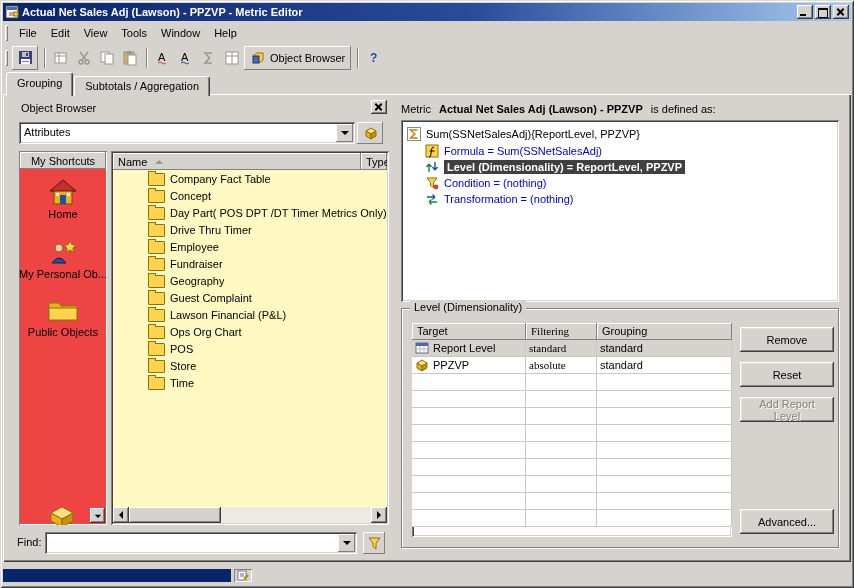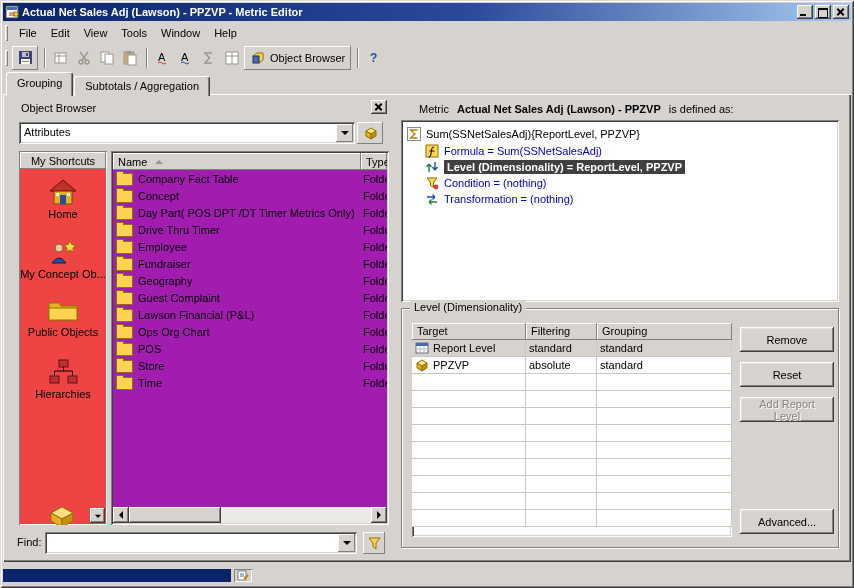--- a/index.html
+++ b/index.html
@@ -55,51 +55,51 @@
   .sc-item{height:60px;display:flex;flex-direction:column;align-items:center;padding-top:9px;box-sizing:border-box;}
   .sc-label{margin-top:3px;text-align:center;white-space:nowrap;}
   .sc-partial{position:absolute;left:30px;bottom:-4px;height:24px;overflow:hidden;}
   .sc-scroll{position:absolute;right:2px;bottom:2px;width:15px;height:15px;border:none;padding:0;display:flex;align-items:center;justify-content:center;}
   .oblist{position:absolute;left:108px;top:57px;width:278px;height:374px;}
   .lheader{position:absolute;left:2px;top:2px;right:2px;height:17px;display:flex;}
   .lh{background:#d6d3ce;box-shadow:inset -1px -1px 0 #808080,inset 1px 1px 0 #fff;padding:2px 5px;display:flex;align-items:center;box-sizing:border-box;}
   .lh.namec{width:248px;}
   .lh.typec{flex:1;overflow:hidden;white-space:nowrap;}
   .sort{width:0;height:0;border:4px solid transparent;border-bottom:4px solid #9a978f;margin-left:8px;margin-top:-4px;}
-  .lbody{position:absolute;left:2px;top:19px;right:2px;bottom:18px;overflow:hidden;background:#a21caf;}
+  .lbody{position:absolute;left:2px;top:19px;right:2px;bottom:18px;overflow:hidden;background:#fef9c3;padding-left:32px;}
   .lrow{height:17px;display:flex;align-items:center;padding-left:3px;position:relative;}
   .folder-ic{position:relative;width:15px;height:11px;flex:0 0 15px;background:#ffd34f;border:1px solid #8a7400;border-radius:1px;margin-top:1px;}
   .folder-ic::before{content:"";position:absolute;top:-3px;left:-1px;width:6px;height:2px;background:#ffd34f;border:1px solid #8a7400;border-bottom:none;}
   .lname{margin-left:5px;white-space:nowrap;max-width:228px;overflow:hidden;}
   .ltype{position:absolute;left:250px;white-space:nowrap;}
   .hscroll{position:absolute;left:2px;right:2px;bottom:2px;height:16px;background:#eceae4;display:flex;}
   .sbtn{width:16px;height:16px;border:none;padding:0;display:flex;align-items:center;justify-content:center;flex:0 0 16px;}
   .sbtn.rightend{margin-left:auto;}
   .sthumb{width:92px;height:16px;}
   .findlabel{position:absolute;left:14px;top:442px;}
   .findcombo{position:absolute;left:42px;top:438px;width:312px;height:22px;}
   .find-input-el{position:absolute;left:3px;top:3px;width:282px;height:15px;border:none;outline:none;font:inherit;background:#fff;}
   .findbtn{position:absolute;left:360px;top:438px;width:22px;height:22px;border:none;padding:0;display:flex;align-items:center;justify-content:center;}
   
-  .defheader{position:absolute;left:416px;top:9px;white-space:nowrap;}
+  .defheader{position:absolute;left:398px;top:9px;white-space:nowrap;}
   .defheader b{margin:0 5px;}
   .defbox{position:absolute;left:398px;top:26px;width:438px;height:182px;}
   .drow{position:absolute;height:16px;display:flex;align-items:center;}
   .d0{left:6px;top:6px;} .d1{left:24px;top:23px;} .d2{left:24px;top:39px;} .d3{left:24px;top:55px;} .d4{left:24px;top:71px;}
   .dic{width:14px;height:14px;flex:0 0 14px;display:inline-flex;}
   .dtext{margin-left:5px;white-space:nowrap;}
   .link{color:#0000c8;}
   .dtext.selected{background:#404040;color:#fff;padding:1px 3px;font-weight:bold;}
   .groupbox{position:absolute;left:398px;top:214px;width:438px;height:240px;border:1px solid #808080;
     box-shadow:inset 1px 1px 0 #fff,1px 1px 0 #fff;box-sizing:border-box;}
   .gtitle{position:absolute;left:8px;top:-8px;background:#d6d3ce;padding:0 4px;text-align:right;}
   .ltable{position:absolute;left:10px;top:14px;width:320px;height:214px;}
   .throw{display:flex;height:17px;}
   .th{background:#d6d3ce;box-shadow:inset -1px -1px 0 #808080,inset 1px 1px 0 #fff;padding:2px 5px;box-sizing:border-box;}
-  .c0{width:114px;flex:0 0 114px;} .c1{width:71px;flex:0 0 71px;} .c2{flex:1;}
+  .c0{width:114px;flex:0 0 114px;} .c1{width:71px;flex:0 0 71px;font-family:Liberation Serif, serif;} .c2{flex:1;}
   .td{border-right:1px solid #cbc8c1;border-bottom:1px solid #cbc8c1;padding:0 3px;display:flex;align-items:center;box-sizing:border-box;background:#fff;}
   .rowgray .td{background:#d6d3ce;}
   .tic{width:14px;height:14px;flex:0 0 14px;margin-right:4px;display:inline-flex;}
   .gbtn{position:absolute;left:338px;width:94px;height:25px;background:#d6d3ce;border:none;font:inherit;
     box-shadow:inset -1px -1px 0 #404040,inset 1px 1px 0 #fff,inset -2px -2px 0 #808080,inset 2px 2px 0 #e4e1dc;}
   .gbtn.b-remove{top:18px;} .gbtn.b-reset{top:53px;} .gbtn.b-addrl{top:88px;color:#86837b;text-shadow:1px 1px 0 #fff;} .gbtn.b-adv{top:200px;}
   
   .statusbar{position:absolute;left:3px;right:3px;bottom:3px;height:19px;}
   .status-blue{position:absolute;left:0;top:3px;width:228px;height:13px;background:#0a246a;}
   .status-cell{position:absolute;left:231px;top:3px;width:18px;height:13px;display:flex;align-items:center;justify-content:center;
@@ -261,41 +261,30 @@
         <span class="sc-label">Home</span>
       </div>
       <div class="sc-item">
         <span style="display:inline-flex;">
           <svg width="30" height="26">
               <circle cx="11" cy="9" r="4" fill="#f0c8a0" stroke="#806040"></circle>
               <path d="M4 24 q7 -10 14 0 z" fill="#2050a0" stroke="#102040"></path>
               <path d="M22 2 l1.8 3.6 4 .6 -2.9 2.8 .7 4 -3.6 -1.9 -3.6 1.9 .7 -4 -2.9 -2.8 4 -.6 z" fill="#ffd34f" stroke="#8a7400"></path>
             </svg>
         </span>
-        <span class="sc-label">My Concept Ob...</span>
+        <span class="sc-label">My Personal Ob...</span>
       </div>
       <div class="sc-item">
         <span style="display:inline-flex;">
           <svg width="32" height="24">
               <path d="M2 4 h10 l2 3 h16 v14 h-28 z" fill="#e8b020" stroke="#8a7400"></path>
               <path d="M2 9 h28 v12 h-28 z" fill="#ffd34f" stroke="#8a7400"></path>
             </svg>
         </span>
         <span class="sc-label">Public Objects</span>
-      </div>
-      <div class="sc-item">
-        <span style="display:inline-flex;">
-          <svg width="30" height="26">
-              <rect x="11" y="1" width="9" height="7" fill="#c03030" stroke="#601010"></rect>
-              <rect x="2" y="17" width="9" height="7" fill="#c03030" stroke="#601010"></rect>
-              <rect x="20" y="17" width="9" height="7" fill="#c03030" stroke="#601010"></rect>
-              <path d="M15.5 8 v4 M6.5 17 v-5 h18 v5" fill="none" stroke="#000"></path>
-            </svg>
-        </span>
-        <span class="sc-label">Hierarchies</span>
       </div>
       <span class="sc-partial">
         <svg width="26" height="24">
             <path d="M2 8 l11 -6 11 6 -11 6 z" fill="#ffe080" stroke="#8a7400"></path>
             <path d="M2 8 v8 l11 6 v-8 z" fill="#e8b020" stroke="#8a7400"></path>
             <path d="M24 8 v8 l-11 6 v-8 z" fill="#c89010" stroke="#8a7400"></path>
           </svg>
       </span>
       <button class="sc-scroll raised">
           <i class="arr-d" style="transform:scale(.8);"></i>

